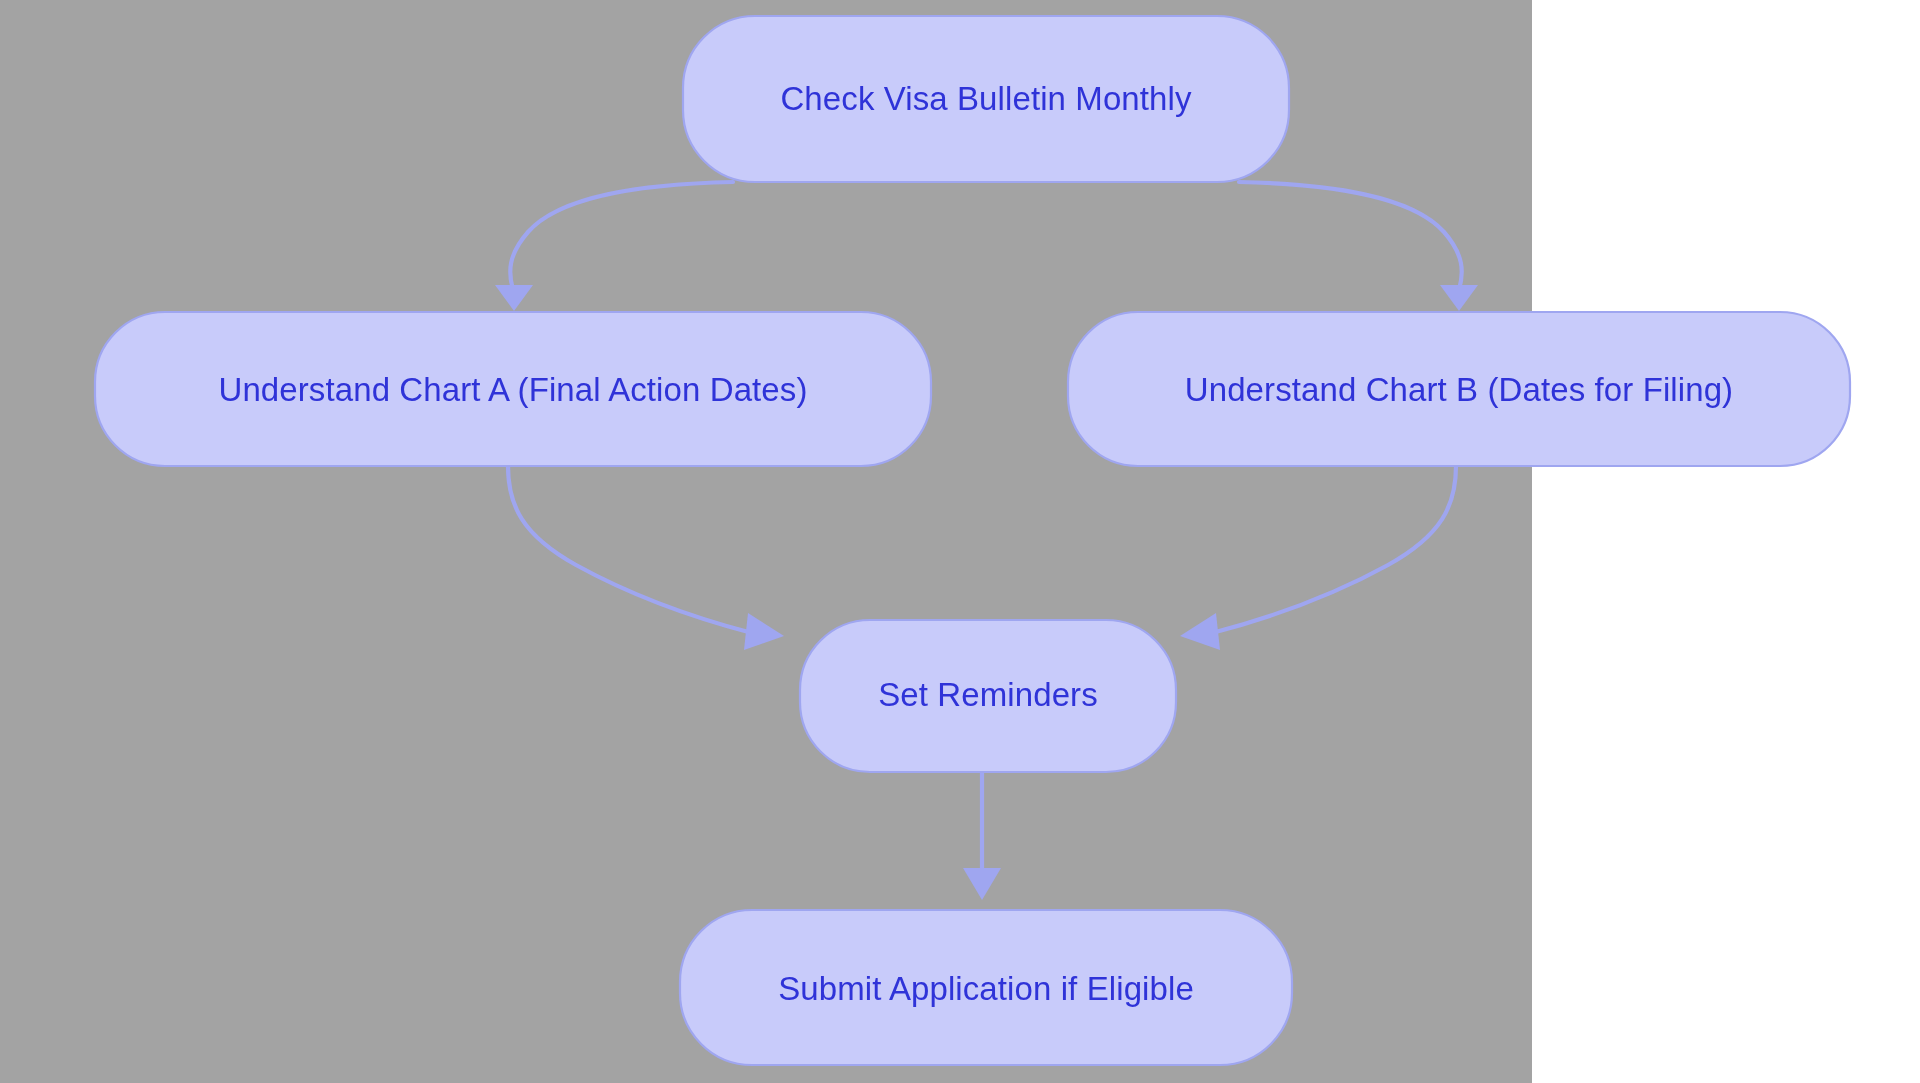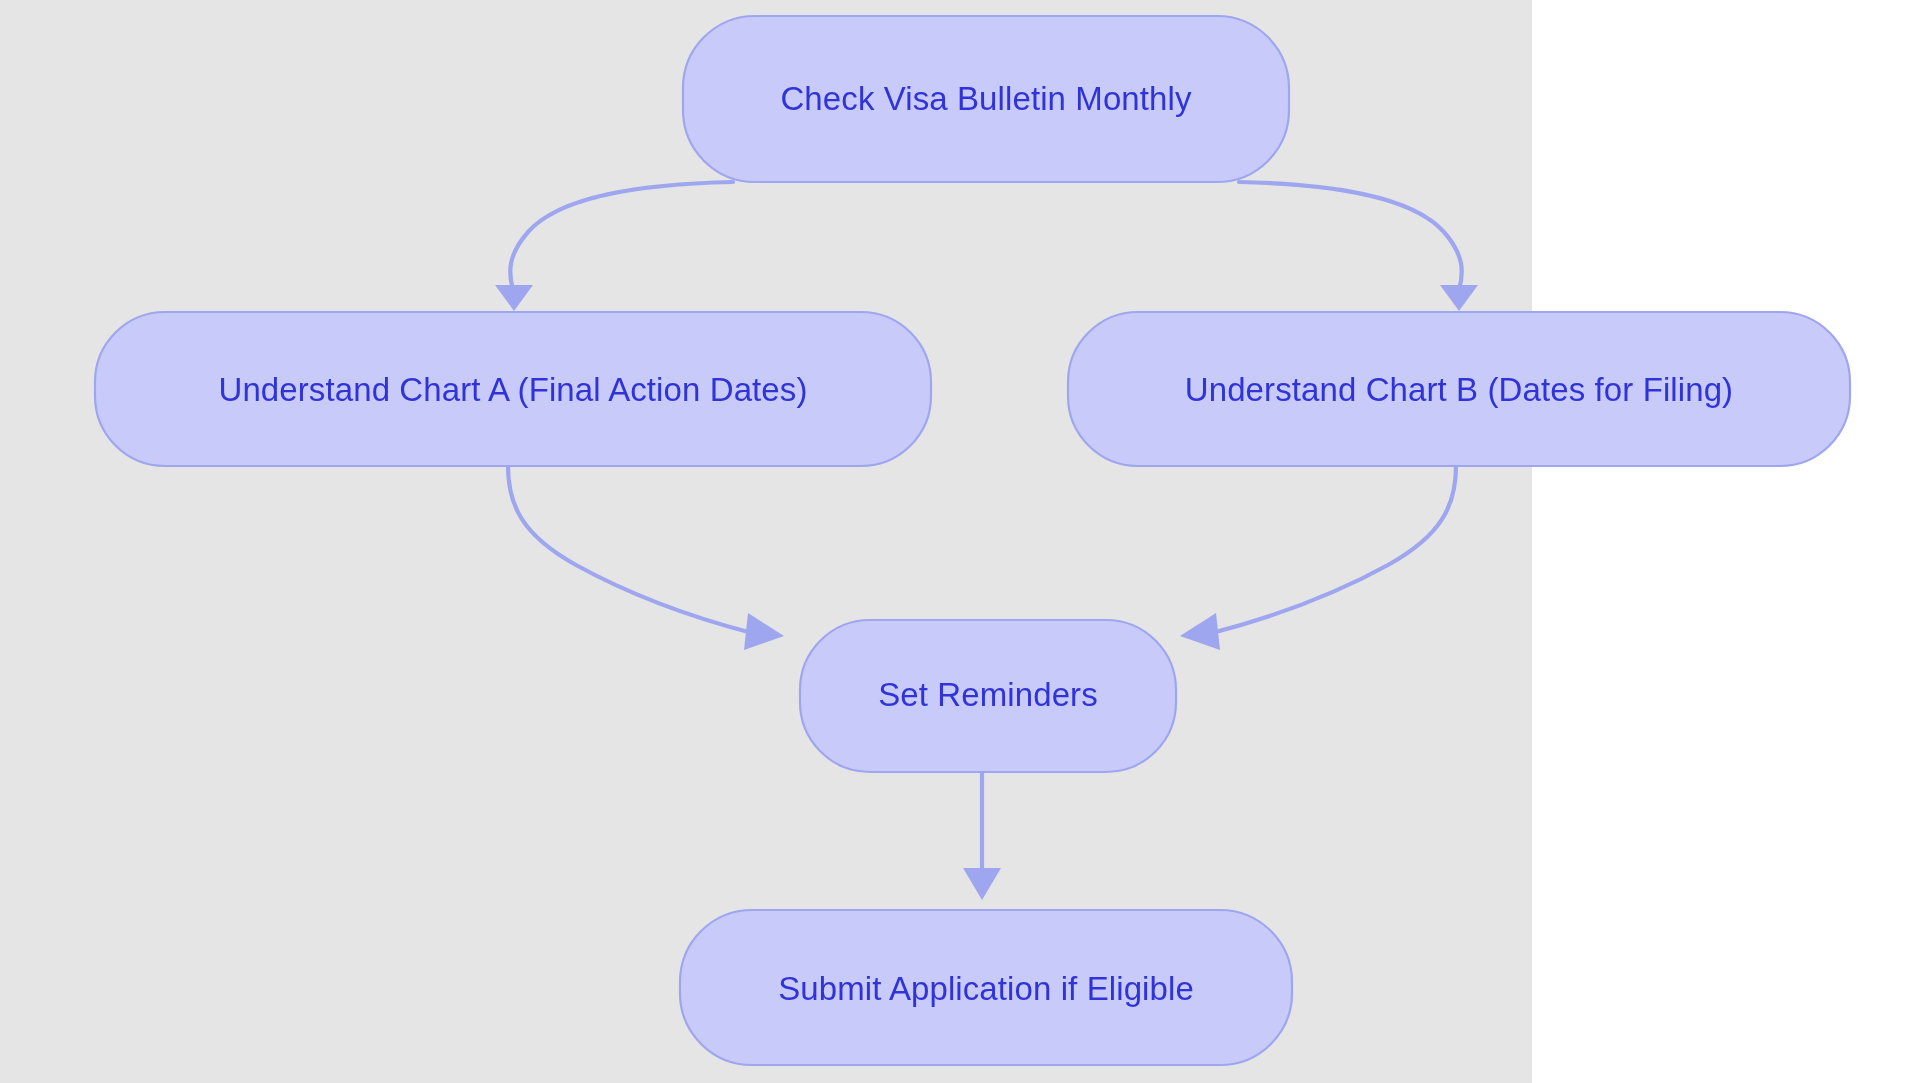--- a/index.html
+++ b/index.html
@@ -10,21 +10,21 @@
   body {
     width: 1920px;
     height: 1083px;
     overflow: hidden;
     font-family: "Liberation Sans", sans-serif;
   }
   #flowchart-root {
     position: relative;
     width: 1532px;
     height: 1083px;
-    background: #e5e5e5;
+    background: #a3a3a3;
   }
   svg#flow-svg {
     display: block;
     width: 1920px;
     height: 1083px;
   }
   .node-shape {
     fill: #c8cbfa;
     stroke: #9fa6f0;
     stroke-width: 2.2;

